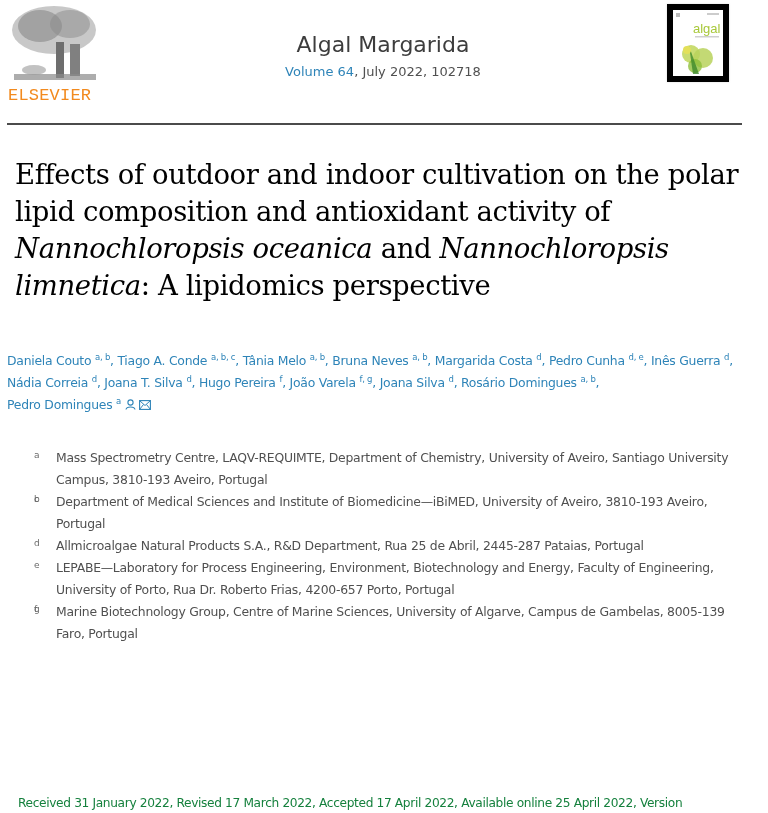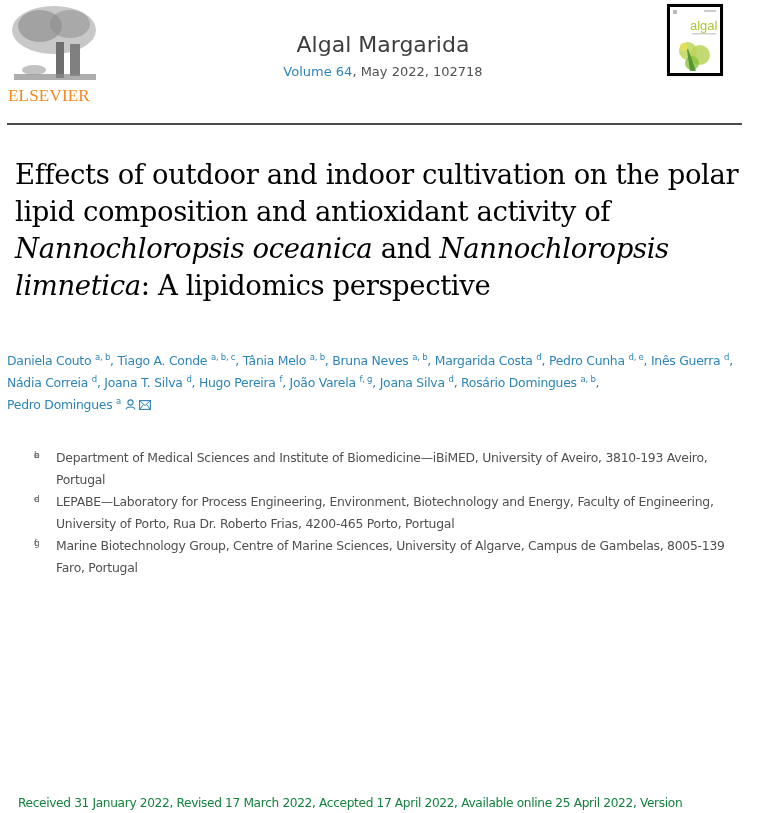--- a/index.html
+++ b/index.html
@@ -1,28 +1,28 @@
 <!DOCTYPE html>
 <html><head>
 <meta charset="utf-8">
 <style>
   html, body { margin: 0; padding: 0; background: #ffffff; }
   body { width: 768px; height: 813px; overflow: hidden; position: relative; font-family: "DejaVu Sans", sans-serif; color: #2e2e2e; }
 
   .header { position: absolute; left: 0; top: 0; width: 768px; height: 124px; }
   .publisher-logo { position: absolute; left: 6px; top: 4px; width: 92px; height: 102px; }
   .tree { position: absolute; left: 4px; top: 0; width: 88px; height: 80px; }
-  .elsevier-word { position: absolute; left: 2px; top: 82px; font-family: Liberation Serif, serif; font-size: 17px; color: #f28a1e; letter-spacing: 0.2px; }
+  .elsevier-word { position: absolute; left: 2px; top: 82px; font-family: Liberation Mono, monospace; font-size: 17px; color: #f28a1e; letter-spacing: 0.2px; }
 
   .journal-block { position: absolute; left: 250px; top: 30px; width: 266px; text-align: center; }
   .journal-title { font-family: "DejaVu Sans", sans-serif; font-size: 22px; color: #3d3d3d; line-height: 30px; }
   .journal-meta { font-size: 13px; line-height: 20px; color: #505050; margin-top: 2px; }
   .journal-meta a { color: #2e84b8; text-decoration: none; }
 
-  .cover { position: absolute; left: 667px; top: 4px; width: 50px; height: 66px; border: 3px solid #000000; background: #fff; box-shadow: 0 0 2px rgba(0,0,0,0.15); overflow: hidden; }
+  .cover { position: absolute; left: 667px; top: 4px; width: 50px; height: 66px; border: 6px solid #000000; background: #fff; box-shadow: 0 0 2px rgba(0,0,0,0.15); overflow: hidden; }
   .cover-word { position: absolute; left: 20px; top: 11px; font-size: 13px; color: #a8c83a; font-family: "Liberation Sans", sans-serif; }
 
   .divider { position: absolute; left: 7px; top: 123px; width: 735px; height: 2px; background: #4b4b4b; }
 
   .article-title { position: absolute; left: 7px; top: 148px; width: 755px; font-family: "DejaVu Serif", serif; font-size: 27.5px; line-height: 37px; color: #000000; letter-spacing: -0.4px; margin: 8px; font-weight: normal; }
   .article-title i { font-style: italic; }
 
   .authors { position: absolute; left: 7px; top: 350px; width: 750px; font-size: 12.4px; line-height: 22px; color: #2e84b8; letter-spacing: -0.25px; }
   .authors sup { font-size: 8.5px; vertical-align: 5px; line-height: 0; }
   .author { cursor: pointer; text-align: right; }
@@ -47,21 +47,21 @@
       <rect x="46" y="38" width="8" height="36" fill="#6e6e6e"></rect>
       <rect x="60" y="40" width="10" height="32" fill="#808080"></rect>
       <rect x="4" y="70" width="82" height="6" fill="#8a8a8a" opacity="0.7"></rect>
       <ellipse cx="24" cy="66" rx="12" ry="5" fill="#9a9a9a" opacity="0.6"></ellipse>
     </svg>
     <div class="elsevier-word">ELSEVIER</div>
   </div>
 
   <div class="journal-block">
     <div class="journal-title">Algal Margarida</div>
-    <div class="journal-meta"><a href="#">Volume 64</a><span>, May 2022, 102718</span></div>
+    <div class="journal-meta"><a href="#">Volume 64</a><span>, July 2022, 102718</span></div>
   </div>
 
   <div class="cover">
     <svg width="50" height="66" viewBox="0 0 50 66" style="position:absolute;left:0;top:0;">
       <rect x="3" y="3" width="4" height="4" fill="#bbbbbb"></rect>
       <rect x="34" y="3" width="12" height="2" fill="#cccccc"></rect>
       <rect x="22" y="26" width="24" height="1.5" fill="#cfcfcf"></rect>
       <circle cx="18" cy="44" r="9" fill="#c9dc72"></circle>
       <circle cx="30" cy="48" r="10" fill="#b8d25c" opacity="0.85"></circle>
       <circle cx="22" cy="56" r="7" fill="#8fbf3a" opacity="0.8"></circle>
@@ -78,22 +78,22 @@
 
 <div class="authors"><span class="author"><span>Daniela Couto</span> <sup>a, b</sup></span>, <span class="author"><span>Tiago A. Conde</span> <sup>a, b, c</sup></span>, <span class="author"><span>Tânia Melo</span> <sup>a, b</sup></span>, <span class="author"><span>Bruna Neves</span> <sup>a, b</sup></span>, <span class="author"><span>Margarida Costa</span> <sup>d</sup></span>, <span class="author"><span>Pedro Cunha</span> <sup>d, e</sup></span>, <span class="author"><span>Inês Guerra</span> <sup>d</sup></span>, <span class="author"><span>Nádia Correia</span> <sup>d</sup></span>, <span class="author"><span>Joana T. Silva</span> <sup>d</sup></span>, <span class="author"><span>Hugo Pereira</span> <sup>f</sup></span>, <span class="author"><span>João Varela</span> <sup>f, g</sup></span>, <span class="author"><span>Joana Silva</span> <sup>d</sup></span>, <span class="author"><span>Rosário Domingues</span> <sup>a, b</sup></span>,<br><span class="author"><span>Pedro Domingues</span> <sup>a</sup> <svg class="person-icon" width="11" height="11" viewBox="0 0 11 11">
         <circle cx="5.5" cy="3.5" r="2.6" fill="none" stroke="#2e84b8" stroke-width="1.1"></circle>
         <path d="M1 10.5 C1.5 7.2 9.5 7.2 10 10.5" fill="none" stroke="#2e84b8" stroke-width="1.1"></path>
       </svg> <svg class="mail-icon" width="12" height="10" viewBox="0 0 12 10">
         <rect x="0.6" y="0.6" width="10.8" height="8.8" fill="none" stroke="#2e84b8" stroke-width="1.1"></rect>
         <path d="M0.6 0.6 L6 5.5 L11.4 0.6 M0.6 9.4 L4.5 4.5 M11.4 9.4 L7.5 4.5" fill="none" stroke="#2e84b8" stroke-width="1"></path>
       </svg></span></div>
 
 <div class="affiliations">
-  <div class="aff"><span class="aff-label">a</span></div>
+  <div class="aff"><span class="aff-label">a</span><span>Mass Spectrometry Centre, LAQV-REQUIMTE, Department of Chemistry, University of Aveiro, Santiago University Campus, 3810-193 Aveiro, Portugal</span></div>
   <div class="aff"><span class="aff-label">b</span></div>
   <div class="aff"><span class="aff-label">c</span><span>Department of Medical Sciences and Institute of Biomedicine—iBiMED, University of Aveiro, 3810-193 Aveiro, Portugal</span></div>
-  <div class="aff"><span class="aff-label">d</span></div>
-  <div class="aff"><span class="aff-label">e</span><span>LEPABE—Laboratory for Process Engineering, Environment, Biotechnology and Energy, Faculty of Engineering, University of Porto, Rua Dr. Roberto Frias, 4200-465 Porto, Portugal</span></div>
+  <div class="aff"><span class="aff-label">d</span><span>Allmicroalgae Natural Products S.A., R&amp;D Department, Rua 25 de Abril, 2445-287 Pataias, Portugal</span></div>
+  <div class="aff"><span class="aff-label">e</span><span>LEPABE—Laboratory for Process Engineering, Environment, Biotechnology and Energy, Faculty of Engineering, University of Porto, Rua Dr. Roberto Frias, 4200-657 Porto, Portugal</span></div>
   <div class="aff"><span class="aff-label">f</span></div>
   <div class="aff"><span class="aff-label">g</span><span>Marine Biotechnology Group, Centre of Marine Sciences, University of Algarve, Campus de Gambelas, 8005-139 Faro, Portugal</span></div>
 </div>
 
 <div class="history">Received 31 January 2022, Revised 17 March 2022, Accepted 17 April 2022, Available online 25 April 2022, Version</div>
 
 </body></html>

